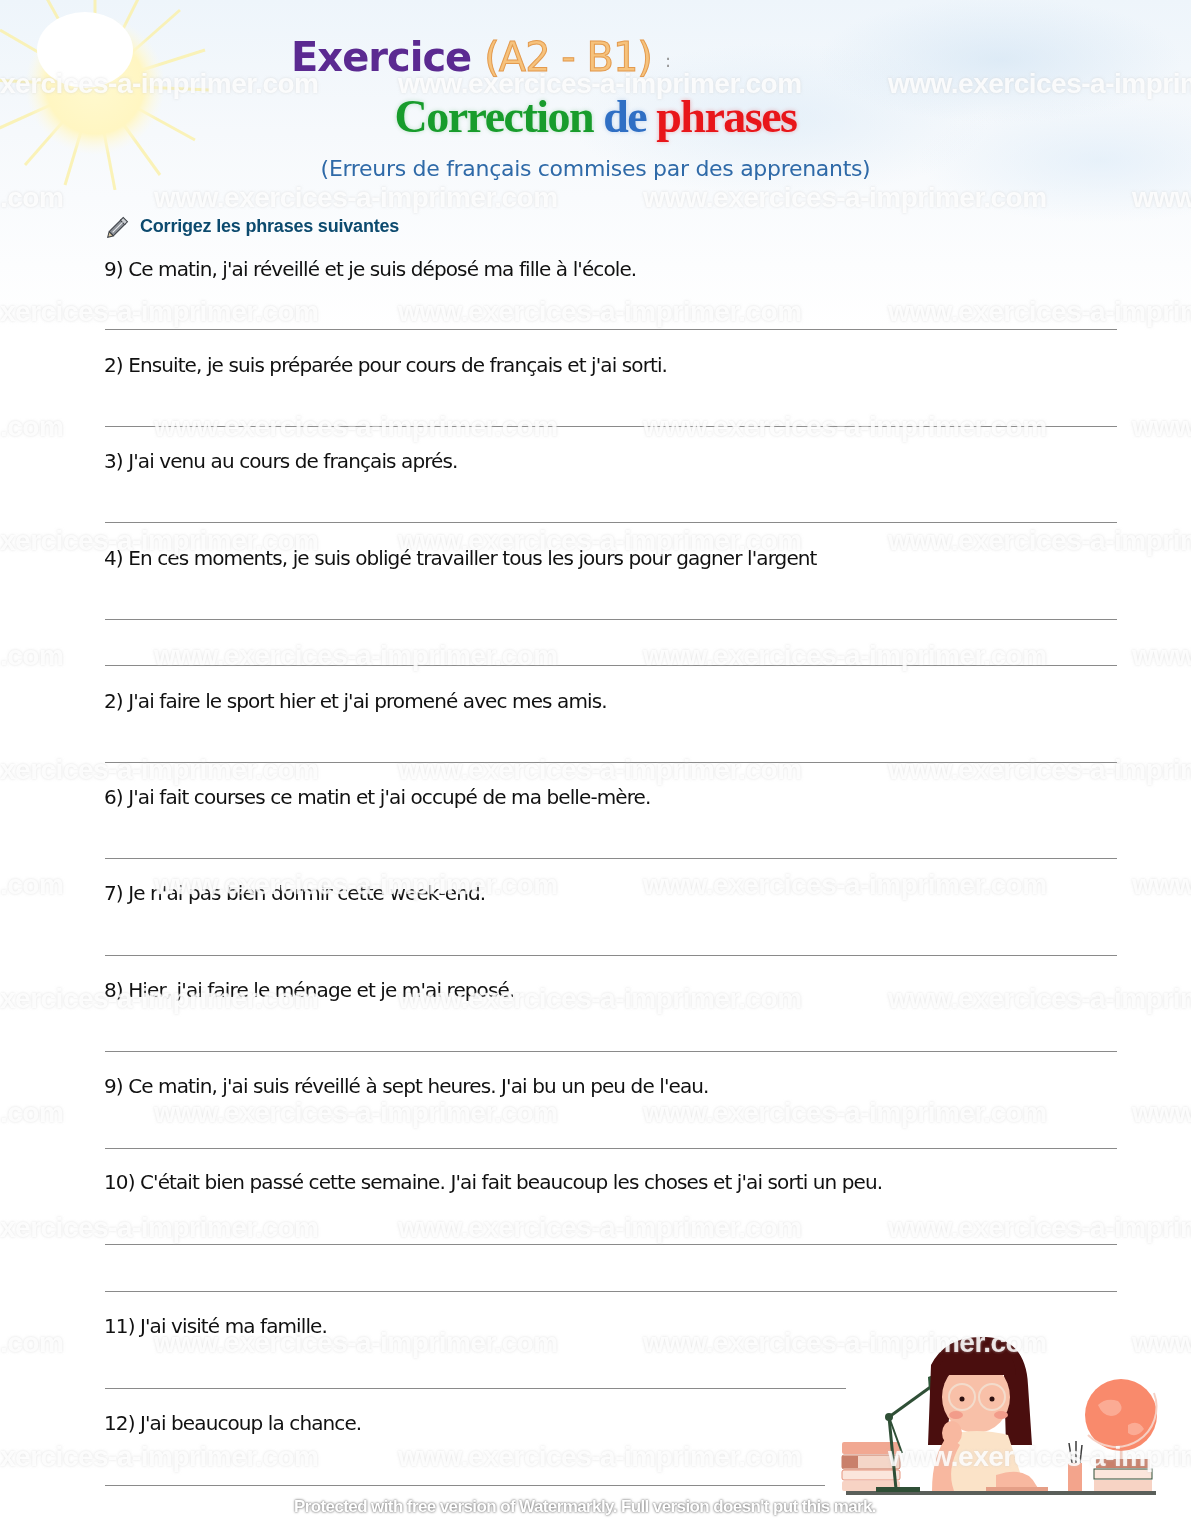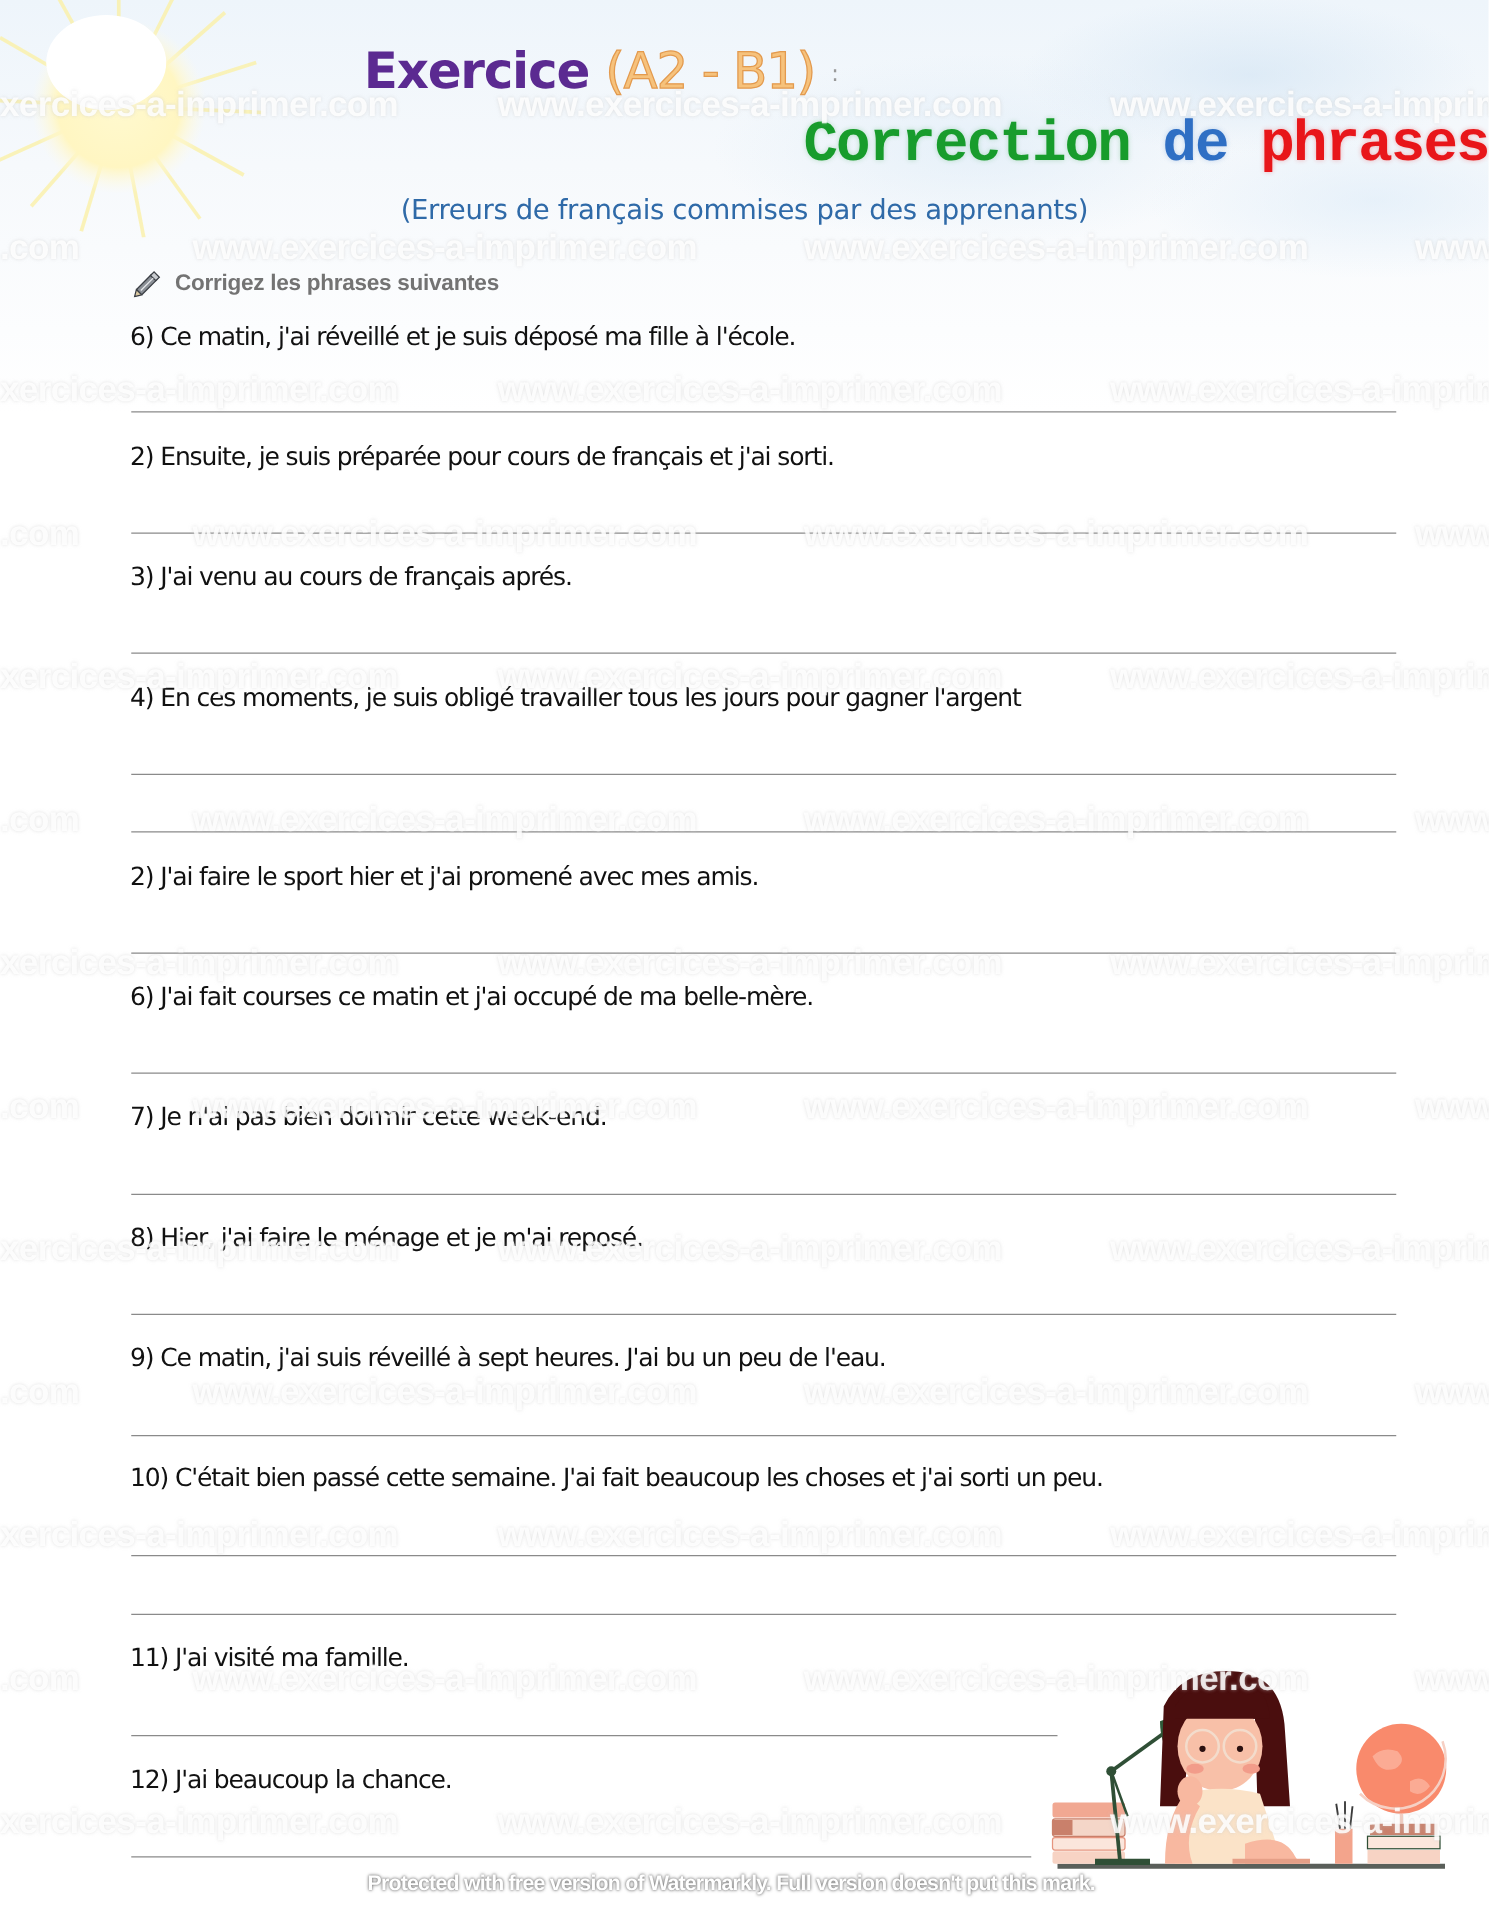--- a/index.html
+++ b/index.html
@@ -30,39 +30,39 @@
     }
     .title-1 {
       position: absolute; top: 34px; left: 0; width: 961px; text-align: center;
       font-family: "DejaVu Sans", sans-serif; font-size: 40px; font-weight: bold;
       letter-spacing: -1px;
     }
     .title-1 .t-exercice { color: #5b2a91; }
     .title-1 .t-level { color: #f6c27c; font-weight: normal; -webkit-text-stroke: 1px #e39a4e; }
     .title-1 .t-colon { color: #999; font-size: 18px; font-weight: normal; vertical-align: middle; }
     .title-2 {
-      position: absolute; top: 90px; left: 0; width: 1191px; text-align: right;
-      font-family: Liberation Mono, monospace; font-size: 46px; font-weight: bold;
+      position: absolute; top: 90px; left: 0; width: 1191px; text-align: center;
+      font-family: Liberation Serif, serif; font-size: 46px; font-weight: bold;
       letter-spacing: -1.5px;
     }
     .title-2 .t-correction { color: #189c2c; text-shadow: 0 0 4px rgba(24,156,44,0.25); }
     .title-2 .t-de { color: #2f6fc4; text-shadow: 0 0 4px rgba(47,111,196,0.25); }
     .title-2 .t-phrases { color: #e8161a; text-shadow: 0 0 4px rgba(232,22,26,0.3); }
     .subtitle {
       position: absolute; top: 156px; left: 0; width: 1191px; text-align: center;
       font-family: "DejaVu Sans", sans-serif; font-size: 22px; color: #2f6aa8;
       letter-spacing: -0.3px;
     }
     .instruction {
       position: absolute; top: 214px; left: 106px; display: flex; align-items: center;
       white-space: nowrap;
     }
     .pencil { width: 26px; height: 24px; margin-right: 8px; }
     .instr-main {
-      font-family: "Liberation Sans", sans-serif; font-size: 18px; font-weight: bold; color: #737373;
+      font-family: "Liberation Sans", sans-serif; font-size: 18px; font-weight: bold; color: #0c4a6e;
       letter-spacing: -0.2px;
     }
     .instr-note {
       font-family: "Liberation Sans", sans-serif; font-size: 14px; font-style: italic; color: #111;
       margin-left: 6px; letter-spacing: -0.2px;
     }
     .question {
       position: absolute; left: 104px;
       font-family: "DejaVu Sans", sans-serif; font-size: 20px; color: #111;
       letter-spacing: -0.9px; white-space: nowrap;
@@ -186,21 +186,21 @@
     <g transform="rotate(-45 13 12)">
       <rect x="2" y="9" width="18" height="6" rx="1" fill="#8a8f96" stroke="#3b3f45" stroke-width="1"></rect>
       <rect x="18" y="9" width="4" height="6" fill="#c9ccd0" stroke="#3b3f45" stroke-width="1"></rect>
       <polygon points="2,9 -3,12 2,15" fill="#d9c7a0" stroke="#3b3f45" stroke-width="1"></polygon>
       <line x1="4" y1="12" x2="18" y2="12" stroke="#e8eaed" stroke-width="1"></line>
     </g>
   </svg>
   <span class="instr-main">Corrigez les phrases suivantes</span>
 </div>
 
-<div class="question" style="top:257px;">6) Ce matin, j'ai réveillé et je suis déposé ma fille à l'école.</div>
+<div class="question" style="top:257px;">9) Ce matin, j'ai réveillé et je suis déposé ma fille à l'école.</div>
 <div class="answer-line" style="top:329px;width:1012px;"></div>
 
 <div class="question" style="top:353px;">2) Ensuite, je suis préparée pour cours de français et j'ai sorti.</div>
 <div class="answer-line" style="top:426px;width:1012px;"></div>
 
 <div class="question" style="top:449px;">3) J'ai venu au cours de français aprés.</div>
 <div class="answer-line" style="top:522px;width:1012px;"></div>
 
 <div class="question" style="top:546px;">4) En ces moments, je suis obligé travailler tous les jours pour gagner l'argent</div>
 <div class="answer-line" style="top:619px;width:1012px;"></div>

